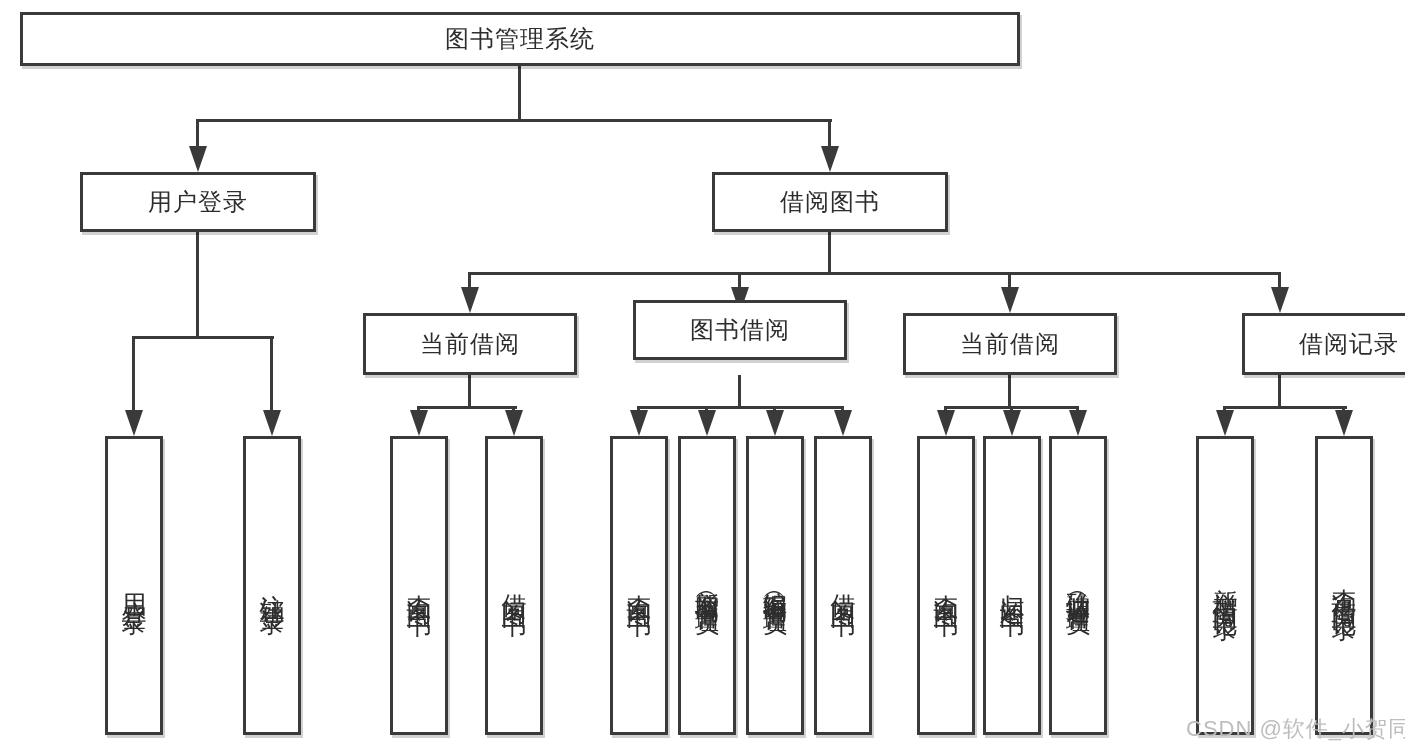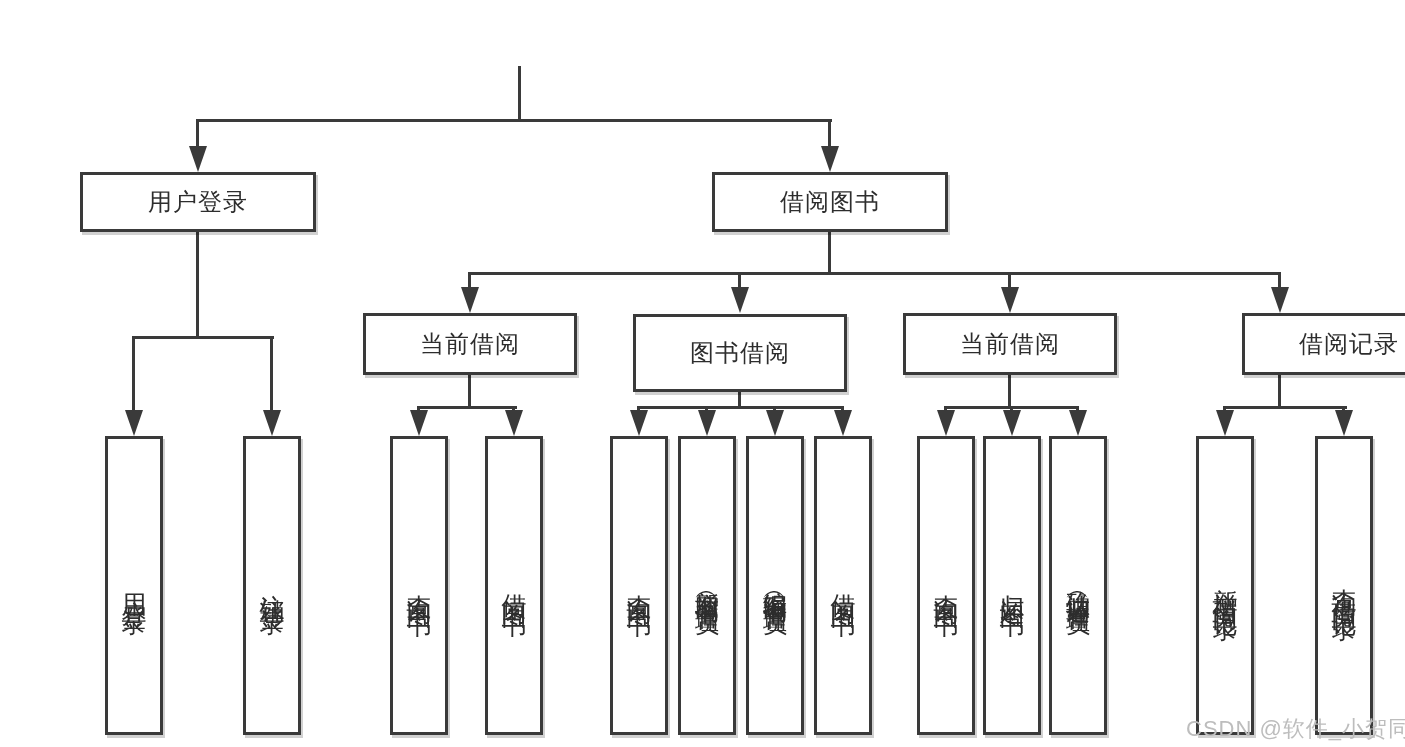--- a/index.html
+++ b/index.html
@@ -88,32 +88,35 @@
   <div class="arrow" style="left:1003px;top:410px;"></div>
   <div class="arrow" style="left:1069px;top:410px;"></div>
 
   <div class="vline" style="left:1278px;top:375px;height:34px;"></div>
   <div class="hline" style="left:1223px;top:406px;width:124px;"></div>
   <div class="vline" style="left:1223px;top:406px;height:8px;"></div>
   <div class="vline" style="left:1342px;top:406px;height:8px;"></div>
   <div class="arrow" style="left:1216px;top:410px;"></div>
   <div class="arrow" style="left:1335px;top:410px;"></div>
 
+  <div class="box" style="left:20px;top:12px;width:1000px;height:54px;">
+    <span>图书管理系统</span>
+  </div>
 
   <div class="box" style="left:80px;top:172px;width:236px;height:60px;">
     <span>用户登录</span>
   </div>
   <div class="box" style="left:712px;top:172px;width:236px;height:60px;">
     <span>借阅图书</span>
   </div>
 
   <div class="box" style="left:363px;top:313px;width:214px;height:62px;">
     <span>当前借阅</span>
   </div>
-  <div class="box" style="left:633px;top:314px;width:214px;height:78px;">
+  <div class="box" style="left:633px;top:300px;width:214px;height:60px;">
     <span>图书借阅</span>
   </div>
   <div class="box" style="left:903px;top:313px;width:214px;height:62px;">
     <span>当前借阅</span>
   </div>
   <div class="box" style="left:1242px;top:313px;width:214px;height:62px;">
     <span>借阅记录</span>
   </div>
 
   <div class="box" style="left:105px;top:436px;width:58px;height:299px;">

